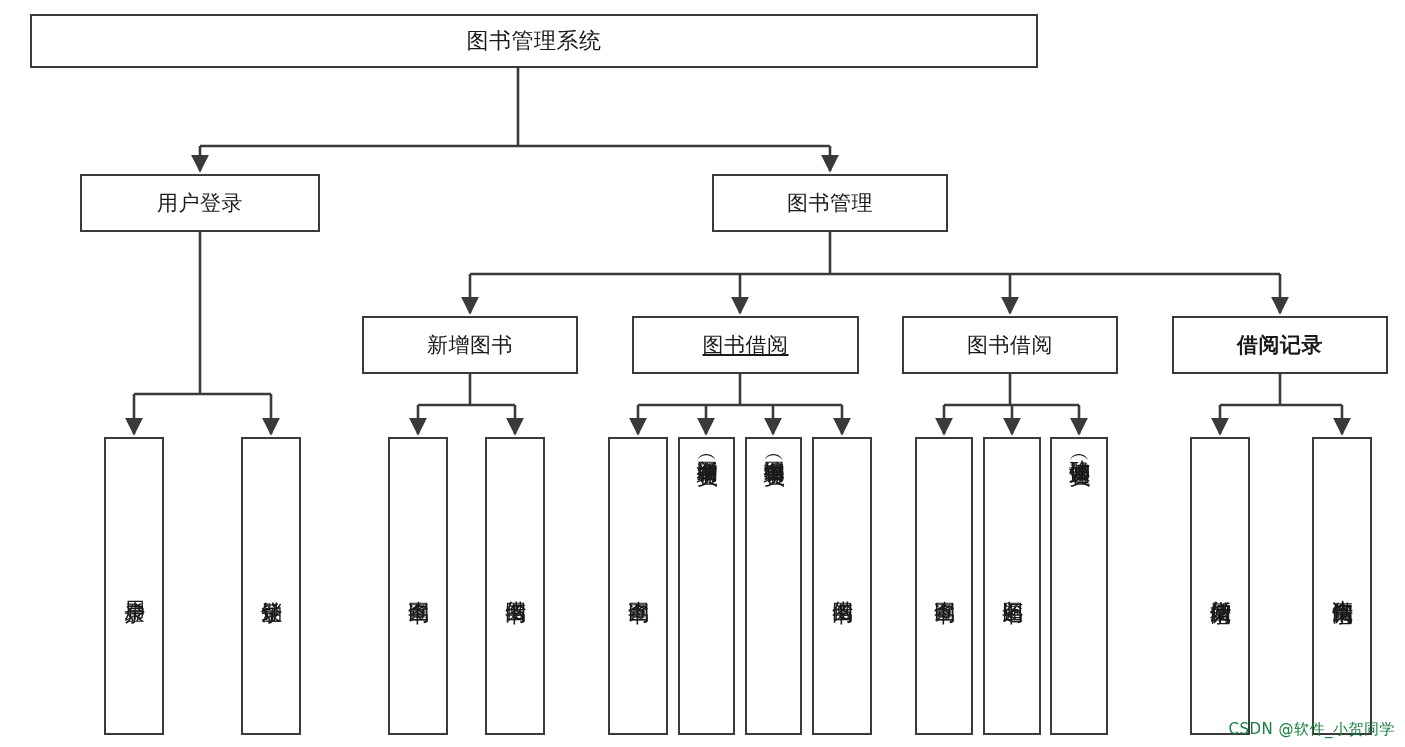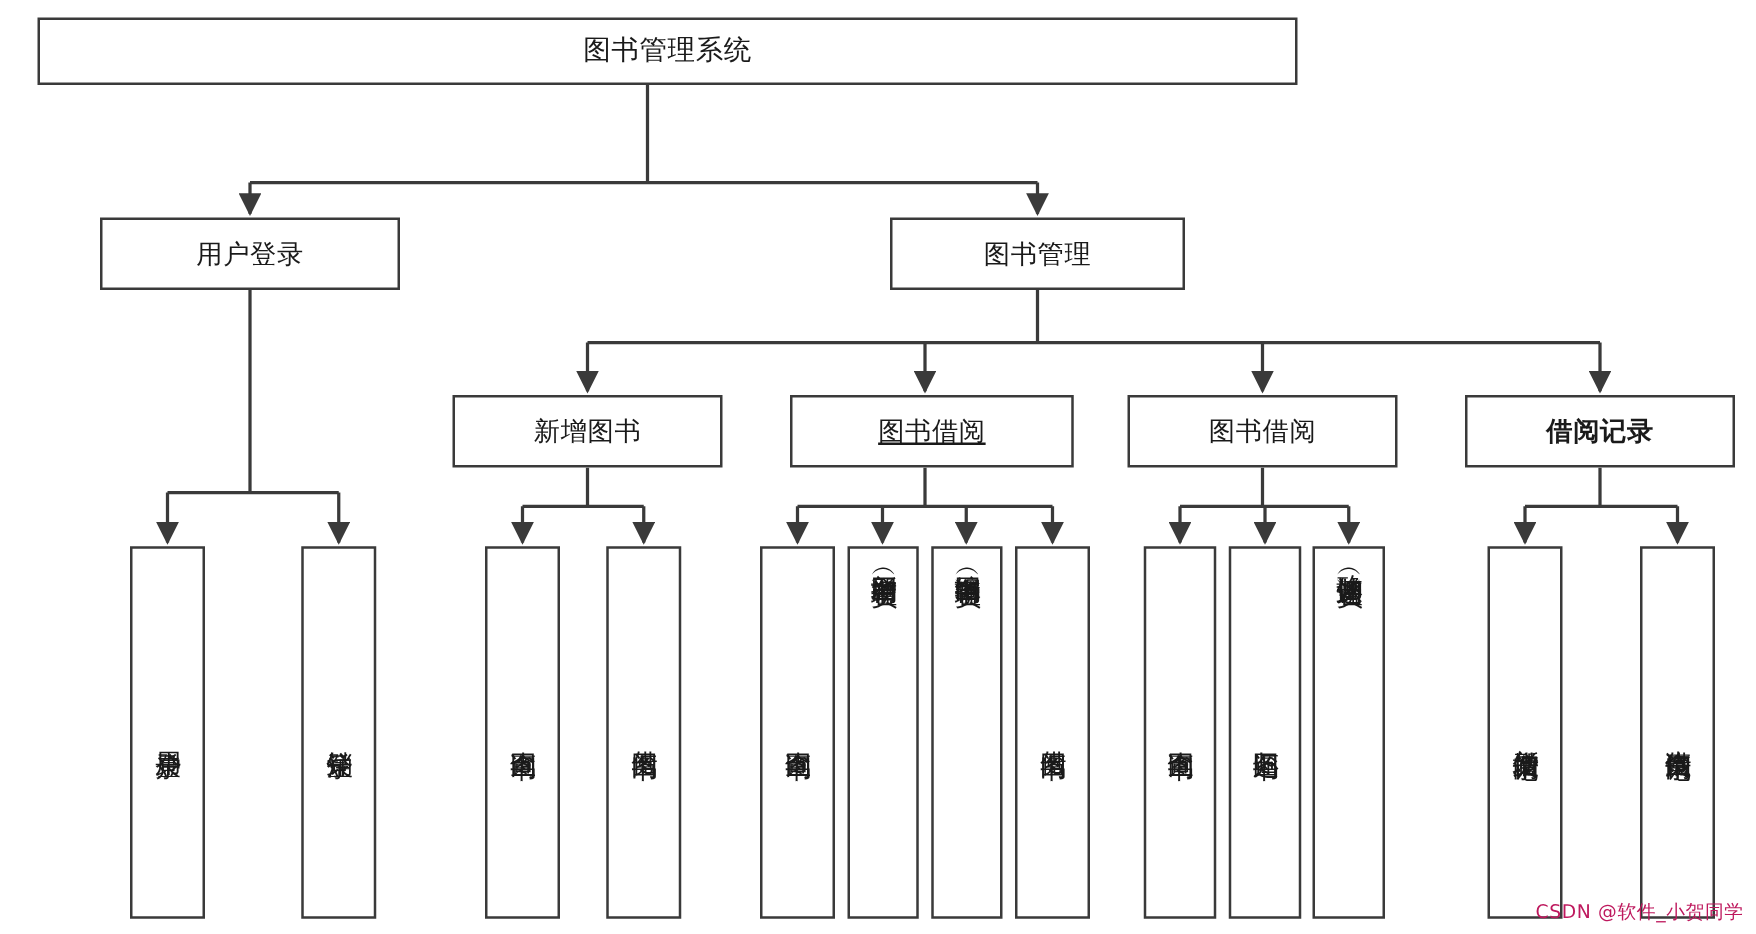--- a/index.html
+++ b/index.html
@@ -64,21 +64,21 @@
   }
   .node.vert.centered {
     align-items: center;
     padding-top: 0;
   }
   .watermark {
     position: absolute;
     right: 10px;
     bottom: 8px;
     font-size: 15px;
-    color: #be185d;
+    color: #15803d;
     white-space: nowrap;
     letter-spacing: 0.5px;
   }
 </style>
 </head>
 <body>
 
 <div id="canvas">
 
   <svg class="edges" viewBox="0 0 1405 747" xmlns="http://www.w3.org/2000/svg">

